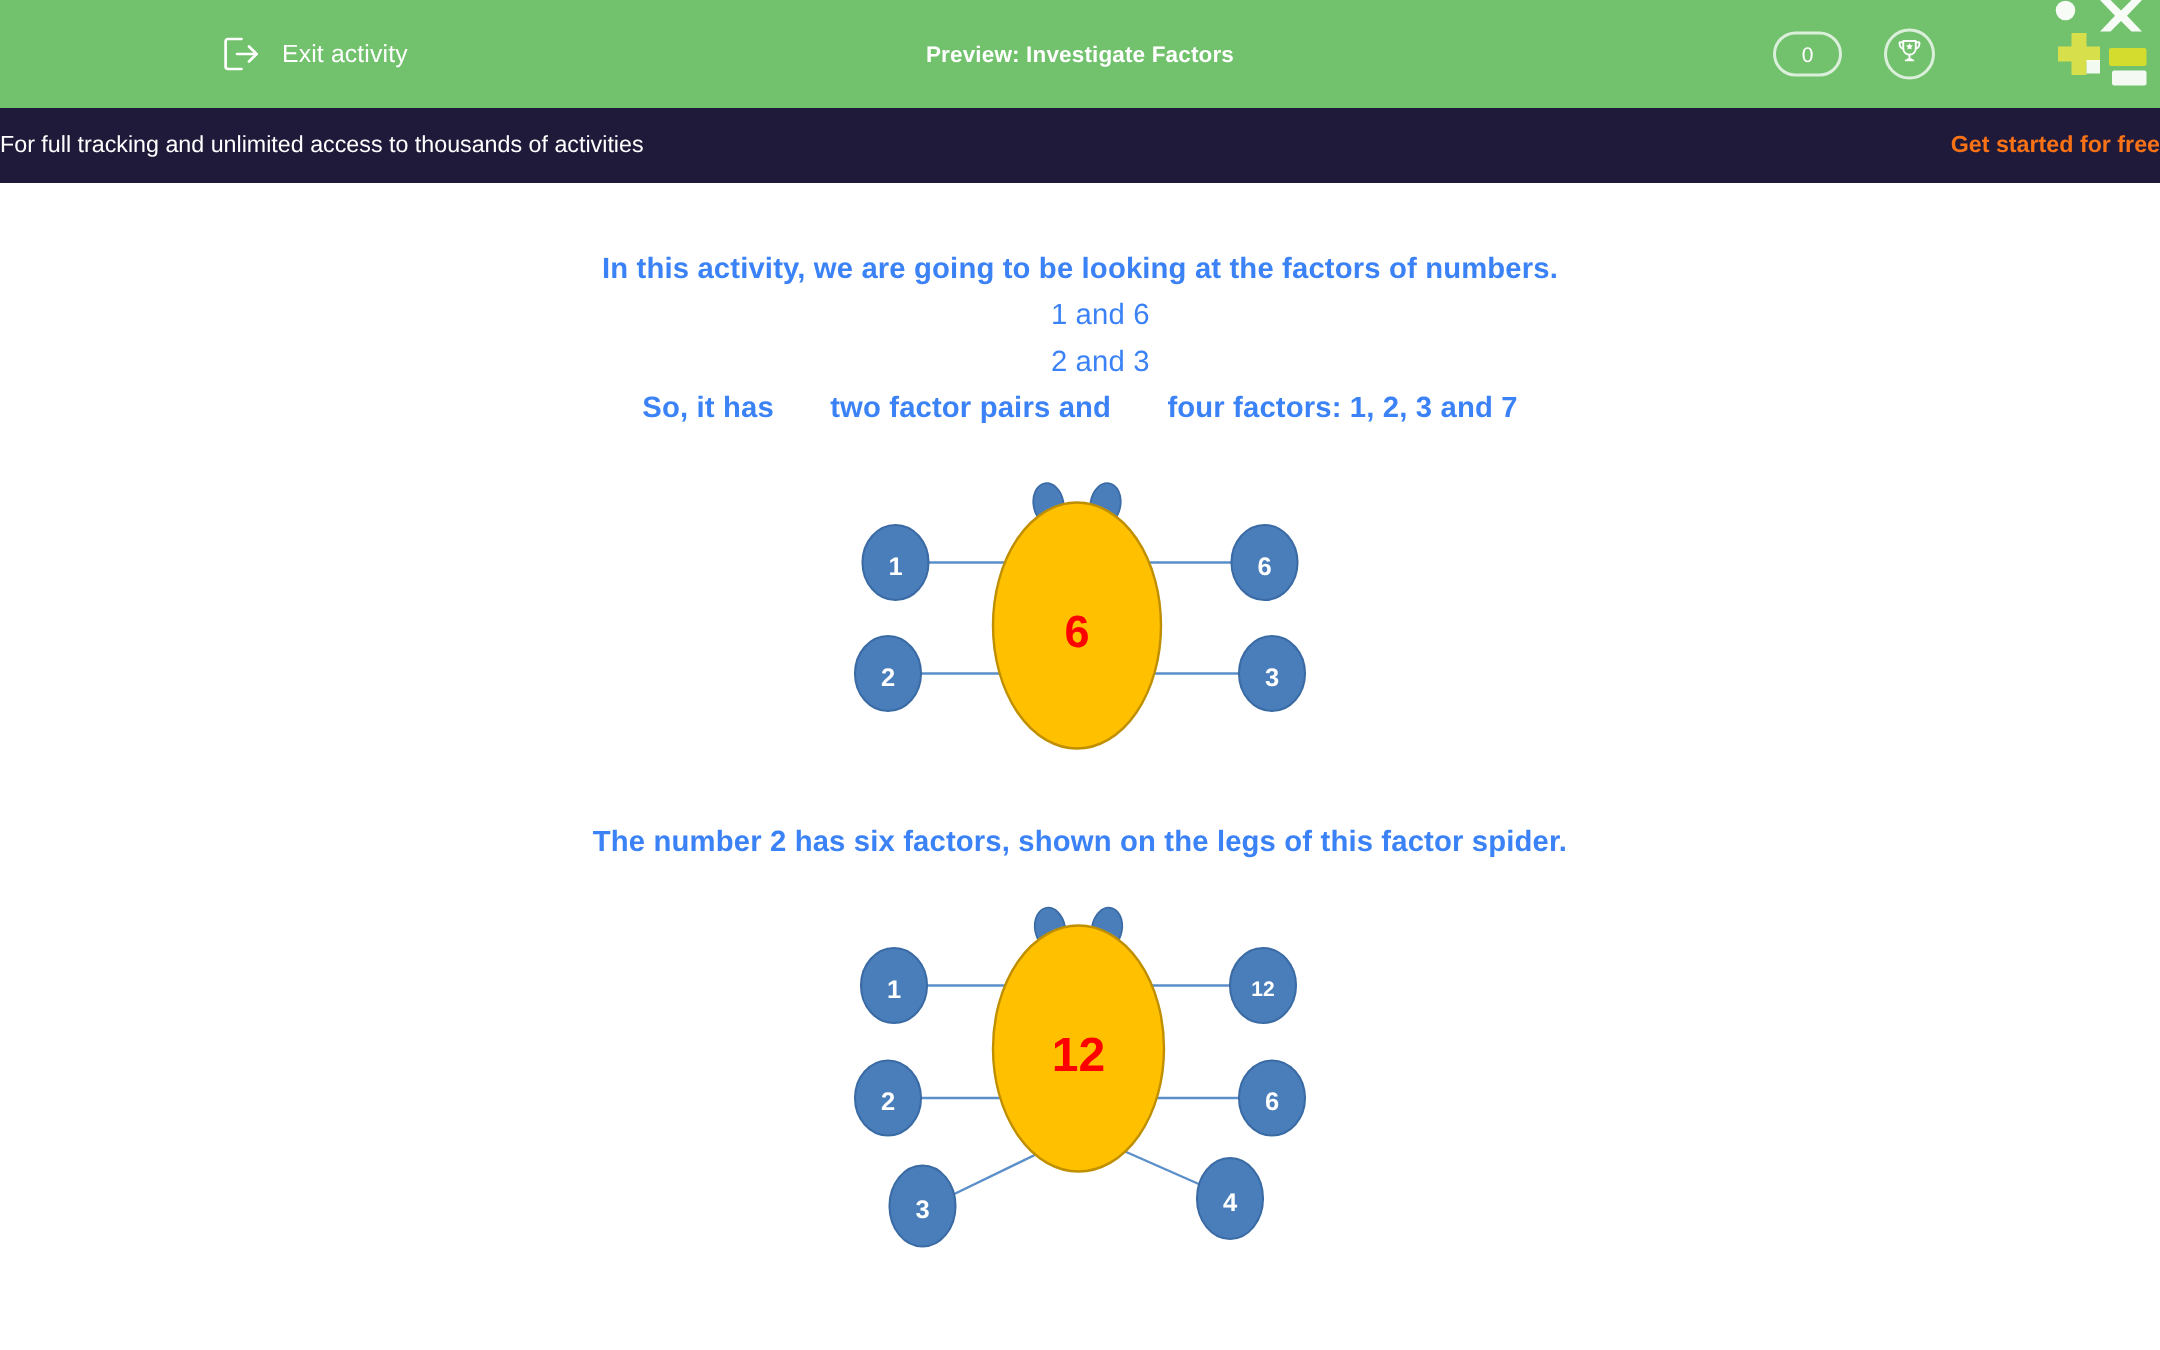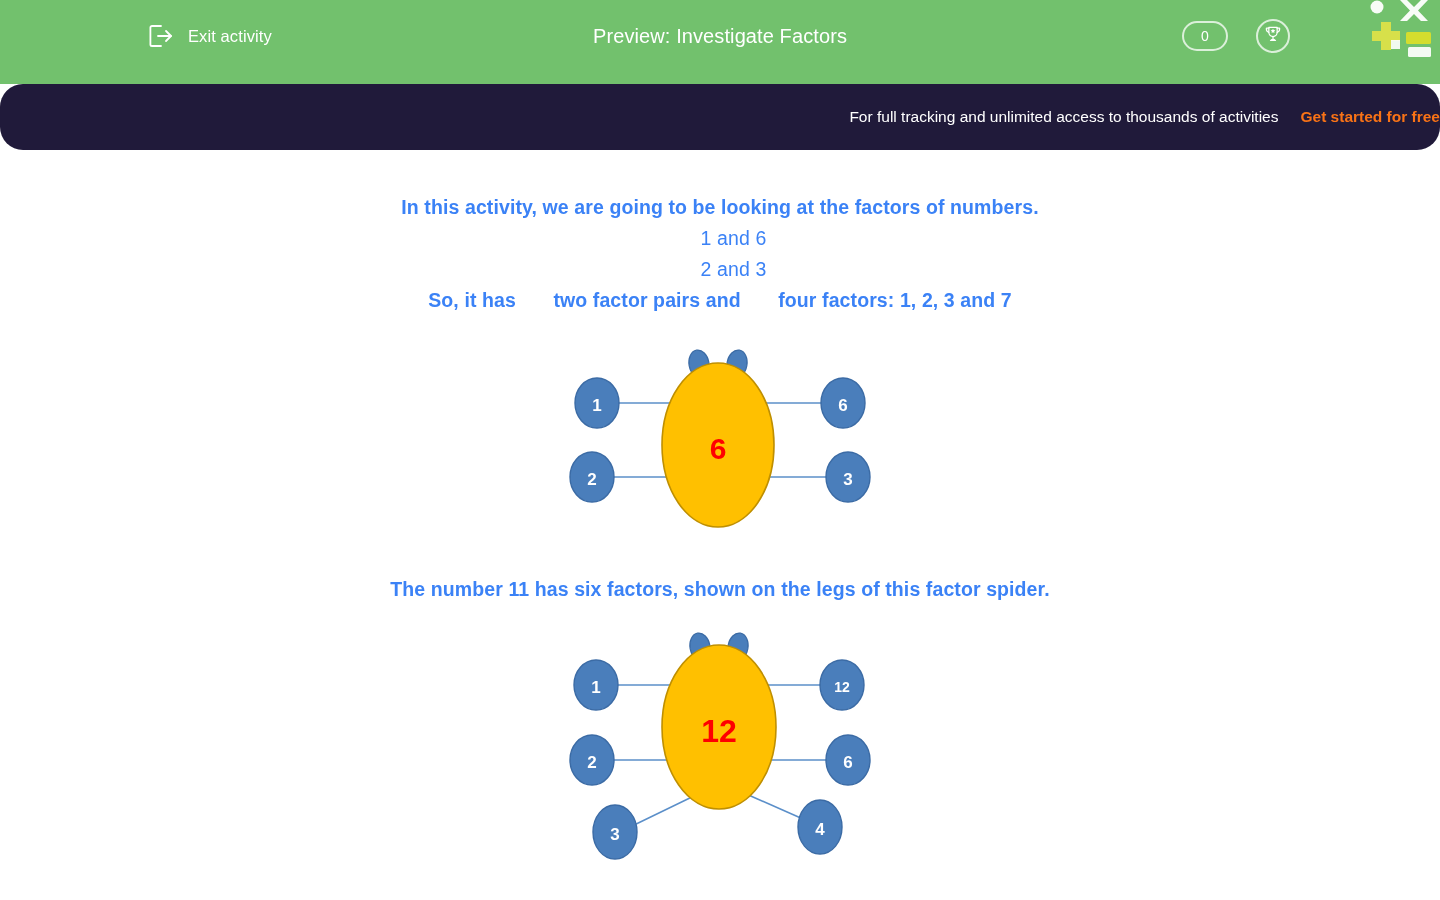--- a/index.html
+++ b/index.html
@@ -10,21 +10,21 @@
     width: 1440px;
     height: 900px;
     overflow: hidden;
     background: #ffffff;
     font-family: "Liberation Sans", sans-serif;
   }
 
   
   .app-header {
     position: relative;
-    height: 84px;
+    height: 72px;
     background: #72c16d;
     display: flex;
     align-items: center;
     overflow: hidden;
   }
   .exit-activity {
     position: absolute;
     left: 148px;
     top: 0;
     height: 72px;
@@ -43,22 +43,22 @@
     white-space: nowrap;
   }
   .header-title {
     position: absolute;
     left: 0; right: 0;
     top: 0;
     height: 72px;
     display: flex;
     align-items: center;
     justify-content: center;
-    font-size: 20px;
-    font-weight: 400;
+    font-size: 15px;
+    font-weight: 700;
     color: #ffffff;
     letter-spacing: .1px;
     pointer-events: none;
   }
   .header-right {
     position: absolute;
     right: 0;
     top: 0;
     height: 72px;
     display: flex;
@@ -91,28 +91,27 @@
   .logo-mark {
     position: absolute;
     right: 0;
     top: 0;
     width: 80px;
     height: 60px;
   }
 
   
   .promo-banner {
-    height: 66px;
+    height: 50px;
     background: #201a3a;
     display: flex;
     align-items: center;
-    justify-content: flex-end;
+    justify-content: space-between;
     color: #ffffff;
     font-size: 15.5px;
-    border-radius: 23px;
   }
   .promo-cta {
     font-weight: 700;
     color: #f97316;
     margin-left: 22px;
     cursor: pointer;
     text-decoration: none;
   }
 
   
@@ -229,21 +228,21 @@
       <text x="293" y="69" text-anchor="middle" font-family="'Liberation Sans', sans-serif" font-size="17" font-weight="700" fill="#ffffff">6</text>
 
       <ellipse cx="42" cy="135" rx="22" ry="25" fill="#4a7ebb" stroke="#3b6ba5" stroke-width="1.4"></ellipse>
       <text x="42" y="143" text-anchor="middle" font-family="'Liberation Sans', sans-serif" font-size="17" font-weight="700" fill="#ffffff">2</text>
 
       <ellipse cx="298" cy="135" rx="22" ry="25" fill="#4a7ebb" stroke="#3b6ba5" stroke-width="1.4"></ellipse>
       <text x="298" y="143" text-anchor="middle" font-family="'Liberation Sans', sans-serif" font-size="17" font-weight="700" fill="#ffffff">3</text>
     </svg>
   </div>
 
-  <p class="para mid">The number 11 has six factors, shown on the legs of this factor spider.</p>
+  <p class="para mid">The number 2 has six factors, shown on the legs of this factor spider.</p>
 
   <div class="spider-figure s2">
     <svg width="340" height="240" viewBox="0 0 340 240">
 
       <line x1="56" y1="58" x2="290" y2="58" stroke="#5b8fc9" stroke-width="1.6"></line>
       <line x1="52" y1="133" x2="296" y2="133" stroke="#5b8fc9" stroke-width="1.6"></line>
       <line x1="80" y1="200" x2="146" y2="168" stroke="#5b8fc9" stroke-width="1.6"></line>
       <line x1="262" y1="196" x2="194" y2="166" stroke="#5b8fc9" stroke-width="1.6"></line>
 
       <ellipse cx="150" cy="20" rx="10" ry="14" fill="#4a7ebb" stroke="#3b6ba5" stroke-width="1.2" transform="rotate(-10 150 20)"></ellipse>

